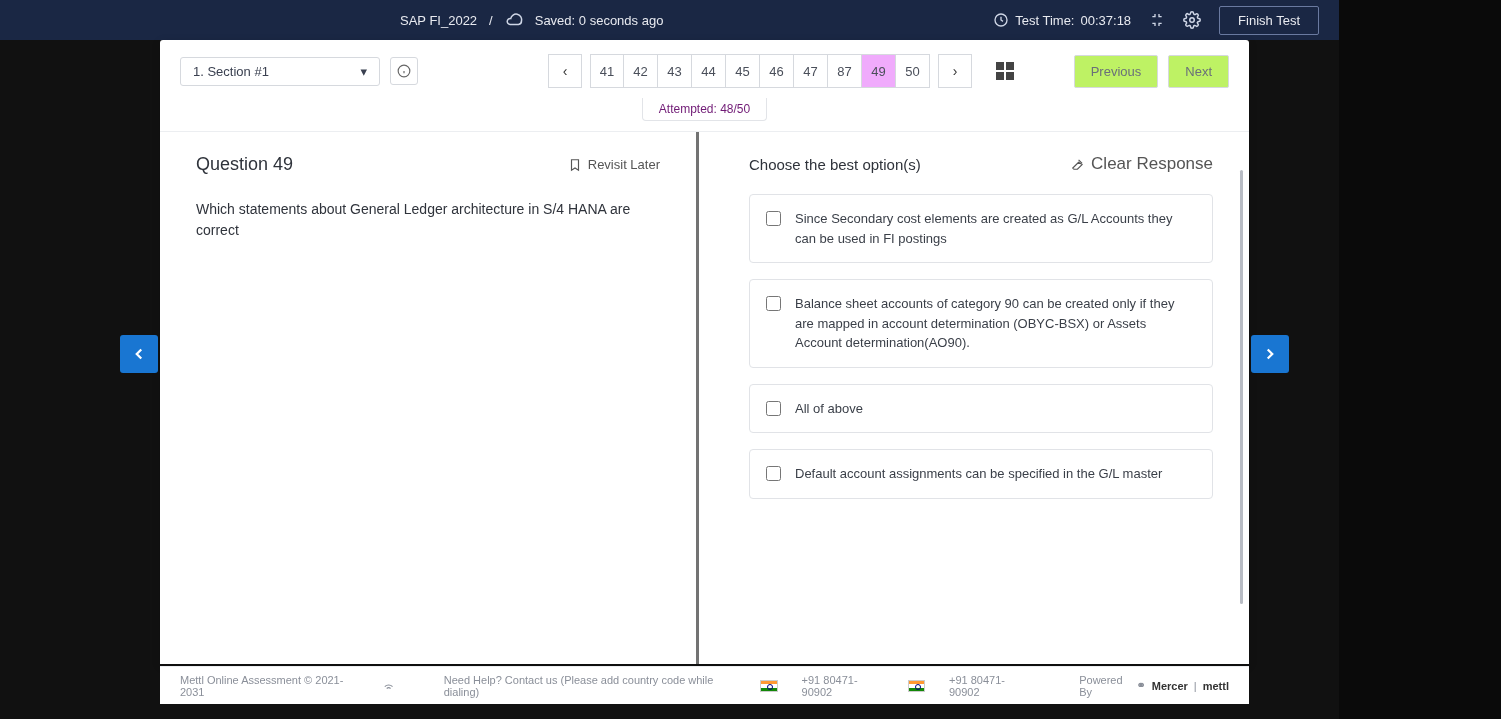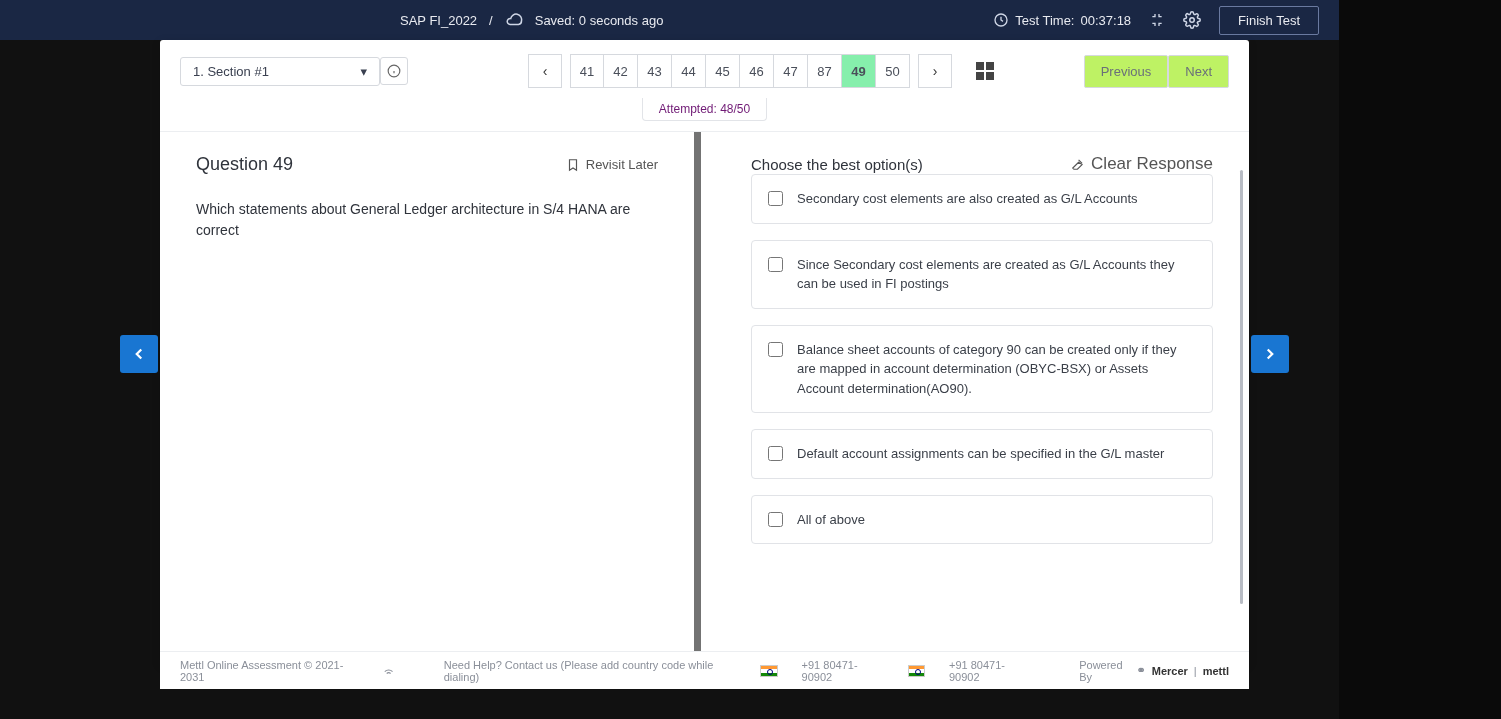--- a/index.html
+++ b/index.html
@@ -24,21 +24,21 @@
 
   
   .card {
     position: absolute; left: 160px; right: 90px; top: 40px; bottom: 55px;
     background: #fff; border-radius: 3px 3px 0 0; box-shadow: 0 2px 8px rgba(0,0,0,.15);
     display: flex; flex-direction: column;
   }
 
   
   .toolbar {
-    display: flex; align-items: center; padding: 14px 20px 6px; 
+    display: flex; align-items: center; padding: 14px 20px 6px; gap: 10px;
   }
   .section-select {
     display: flex; align-items: center; gap: 10px; border: 1px solid #d6d9de;
     padding: 6px 12px; border-radius: 3px; font-size: 13px; color: #3a4050; cursor: pointer;
     min-width: 200px; justify-content: space-between;
   }
   .info-badge {
     width: 28px; height: 28px; border: 1px solid #d6d9de; border-radius: 3px;
     display: flex; align-items: center; justify-content: center; color: #666; cursor: pointer;
   }
@@ -47,49 +47,49 @@
     width: 34px; height: 34px; border: 1px solid #d6d9de; display: flex;
     align-items: center; justify-content: center; cursor: pointer; font-size: 14px; color: #333;
     background: #fff; margin-right: 8px;
   }
   .qnum {
     width: 34px; height: 34px; border: 1px solid #d6d9de; border-left: none;
     display: flex; align-items: center; justify-content: center; font-size: 13px;
     color: #4a4f5a; cursor: pointer; background: #fff;
   }
   .qnum:first-of-type { border-left: 1px solid #d6d9de; }
-  .qnum.active { background: #86efac; font-weight: 700; }
+  .qnum.active { background: #f0abfc; font-weight: 400; }
   .qnav .arrow.right { margin-left: 8px; margin-right: 10px; }
   .grid-toggle { width: 26px; height: 26px; display: flex; flex-wrap: wrap; gap: 2px; padding: 4px; cursor: pointer; margin-left: 10px; }
   .grid-toggle span { width: 8px; height: 8px; background: #444; }
   .spacer { flex: 1; }
   .pn-btn {
     border: 1px solid #d6d9de; background: #bef264; color: #6a6f7a; padding: 8px 16px;
     font-size: 13px; cursor: pointer; border-radius: 2px;
   }
   .attempted {
     text-align: center; font-size: 12px; color: #701a75; padding: 4px 0 10px;
     display: flex; justify-content: center;
   }
   .attempted span {
     border: 1px solid #e2e4e8; border-top: none; padding: 4px 16px;
     border-radius: 0 0 4px 4px;
   }
 
   
   .split { flex: 1; display: flex; border-top: 1px solid #eceef1; overflow: hidden; }
-  .left-pane { flex: 1; padding: 22px 36px; border-right: 7px solid #737373; position: relative; }
+  .left-pane { flex: 1; padding: 22px 36px; border-right: 3px solid #737373; position: relative; }
   .right-pane { flex: 1; padding: 22px 36px 22px 50px; position: relative; overflow-y: auto; }
 
   .q-head { display: flex; justify-content: space-between; align-items: center; margin-bottom: 24px; }
   .q-title { font-size: 18px; color: #2f333b; font-weight: 400; }
   .revisit { display: flex; align-items: center; gap: 6px; font-size: 13px; color: #555; cursor: pointer; }
   .q-text { font-size: 14px; color: #2f333b; line-height: 1.5; }
 
-  .r-head { display: flex; justify-content: space-between; align-items: center; }
+  .r-head { display: flex; justify-content: space-between; align-items: center; margin-bottom: 20px; }
   .r-title { font-size: 15px; color: #2f333b; }
   .clear { display: flex; align-items: center; gap: 6px; font-size: 17px; color: #555; cursor: pointer; }
 
   .option {
     border: 1px solid #e1e3e7; border-radius: 4px; padding: 14px 16px;
     display: flex; align-items: flex-start; gap: 14px; margin-bottom: 16px;
     font-size: 13px; color: #3a3f48; cursor: pointer; line-height: 1.5;
   }
   .option input[type=checkbox] {
     width: 15px; height: 15px; margin-top: 2px; cursor: pointer; flex-shrink: 0;
@@ -100,21 +100,21 @@
   .side-arrow {
     position: absolute; top: 335px; width: 38px; height: 38px; background: #1976d2;
     color: #fff; display: flex; align-items: center; justify-content: center;
     border-radius: 3px; font-size: 18px; cursor: pointer;
   }
   .side-arrow.left { left: 120px; }
   .side-arrow.right { right: 50px; }
 
   
   .footer {
-    position: absolute; left: 160px; right: 90px; bottom: 30px; height: 38px;
+    position: absolute; left: 160px; right: 90px; bottom: 15px; height: 38px;
     background: #fff; display: flex; align-items: center; padding: 0 20px;
     font-size: 11px; color: #8a8f99; gap: 24px; border-top: 1px solid #eceef1;
   }
   .footer .flex { flex: 1; }
   .wifi { width: 14px; height: 14px; }
   .flag { width: 18px; height: 12px; background: linear-gradient(#ff9933 33%, #fff 33% 66%, #138808 66%); display: inline-block; border: 1px solid #ccc; position: relative; }
   .flag::after { content: ""; position: absolute; width: 4px; height: 4px; border: 1px solid #000080; border-radius: 50%; top: 3px; left: 6px; }
   .powered { display: flex; align-items: center; gap: 6px; }
   .mercer { font-weight: 700; color: #333; font-size: 11px; }
   .mettl { font-weight: 700; color: #333; font-size: 11px; }
@@ -230,37 +230,33 @@
             <svg width="14" height="14" viewBox="0 0 24 24" fill="none" stroke="#555" stroke-width="2">
                 <path d="M19 13l-8 8H5l-2-2 10-10 6 4z"></path>
                 <path d="M13 5l6 6"></path>
               </svg>
             <span>Clear Response</span>
           </div>
         </div>
         <div id="options-list">
             <label class="option">
               <input type="checkbox" style="">
-              <span>Secondary cost elements are also created as G/L Accounts</span>
-            </label>
-            <label class="option">
-              <input type="checkbox" style="">
               <span>Since Secondary cost elements are created as G/L Accounts they can be used in FI postings</span>
             </label>
             <label class="option">
               <input type="checkbox" style="">
               <span>Balance sheet accounts of category 90 can be created only if they are mapped in account determination (OBYC-BSX) or Assets Account determination(AO90).</span>
             </label>
             <label class="option">
               <input type="checkbox" style="">
+              <span>All of above</span>
+            </label>
+            <label class="option">
+              <input type="checkbox" style="">
               <span>Default account assignments can be specified in the G/L master</span>
-            </label>
-            <label class="option">
-              <input type="checkbox" style="">
-              <span>All of above</span>
             </label>
           </div>
       </div>
     </div>
     <div class="scrollbar-hint"></div>
   </div>
 
   <div class="side-arrow left">
     <svg width="18" height="18" viewBox="0 0 24 24" fill="none" stroke="#fff" stroke-width="3">
         <path d="M15 18l-6-6 6-6"></path>

